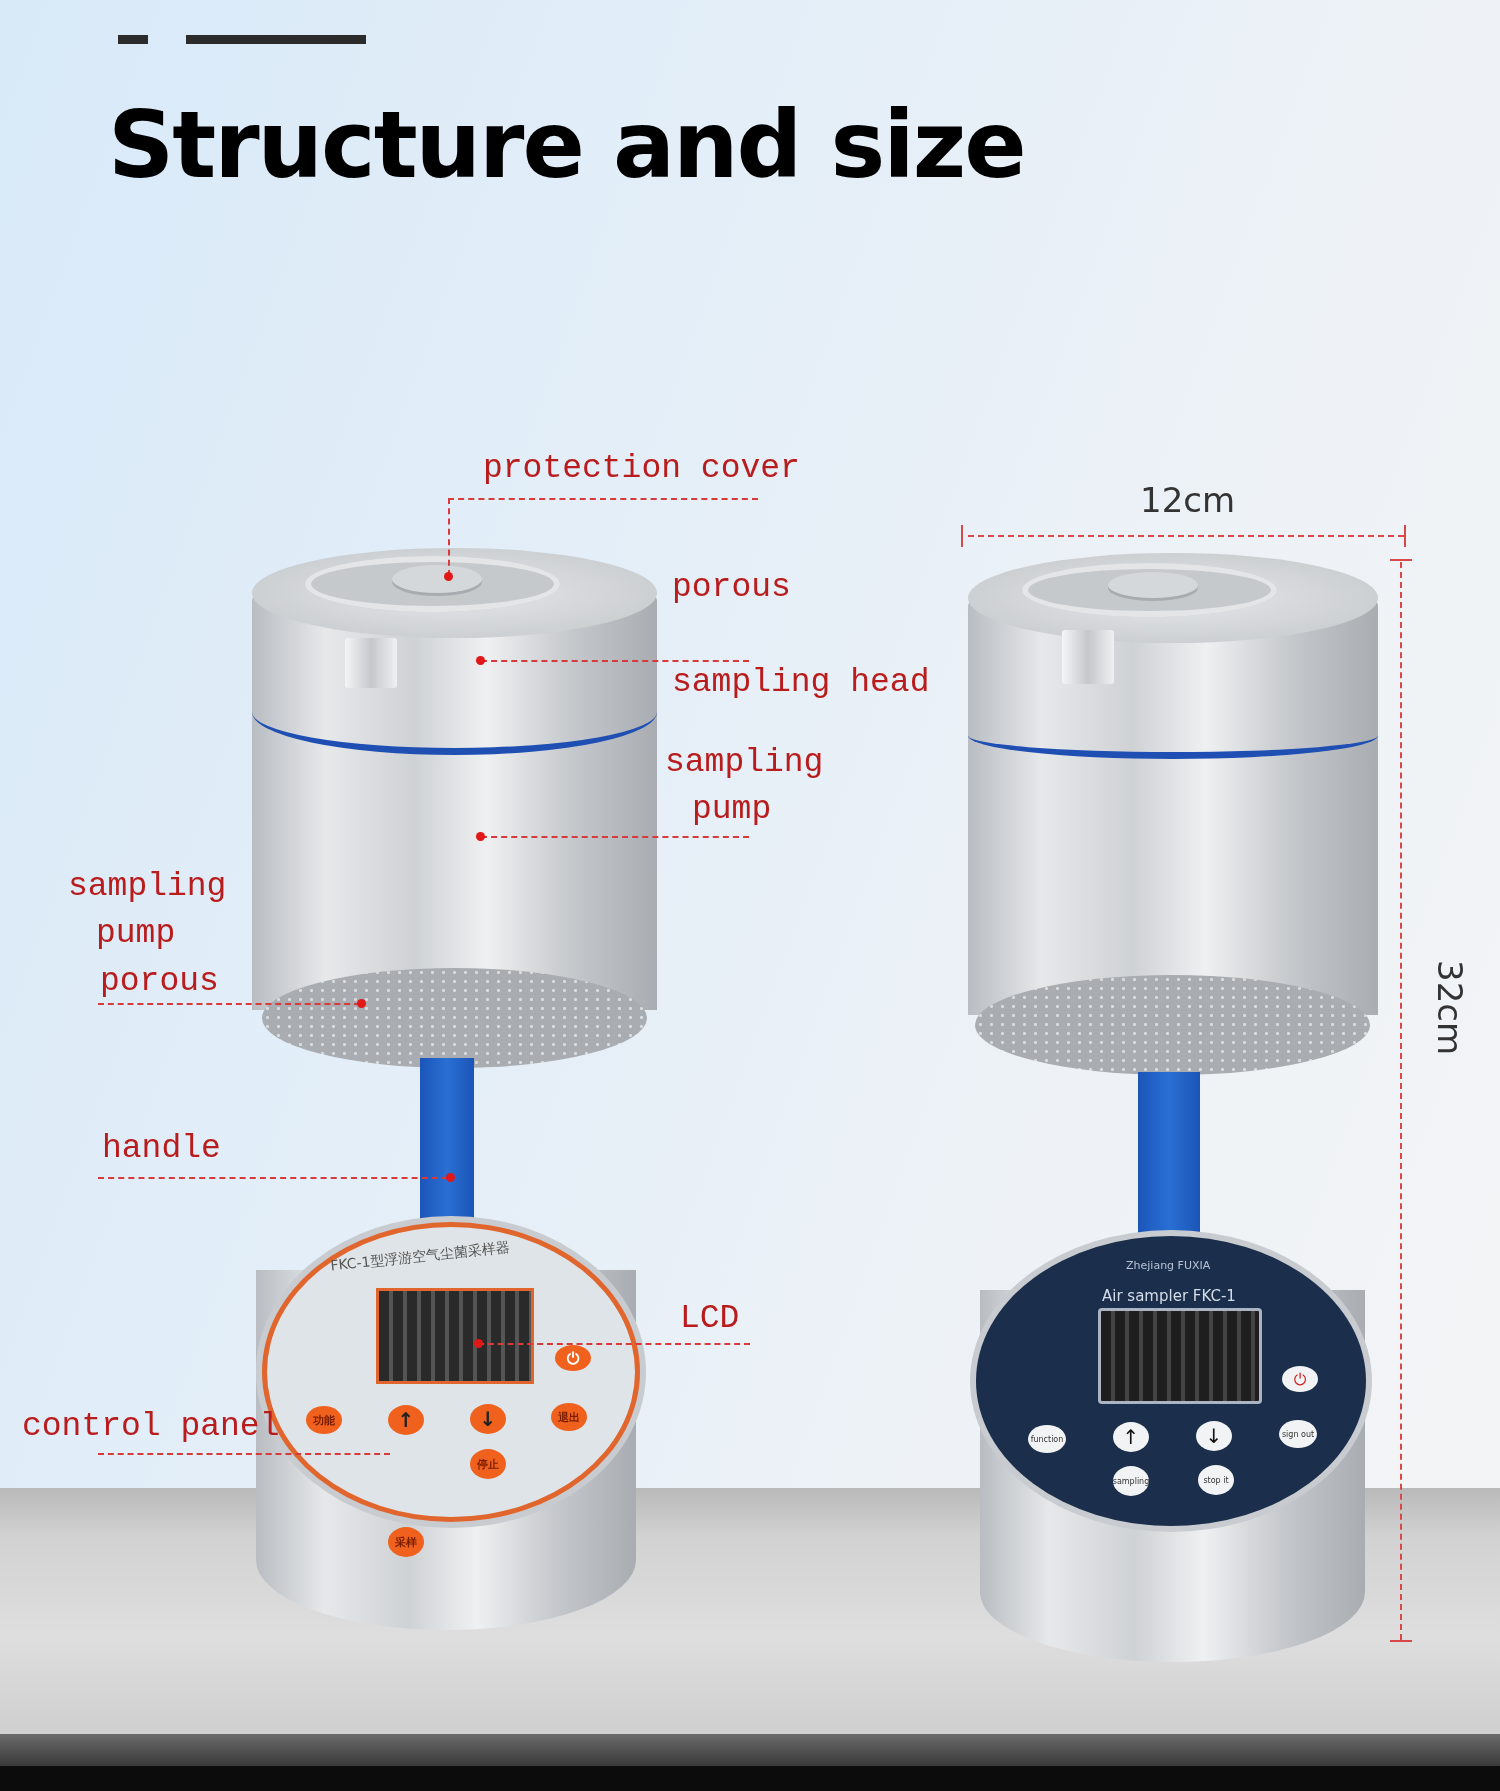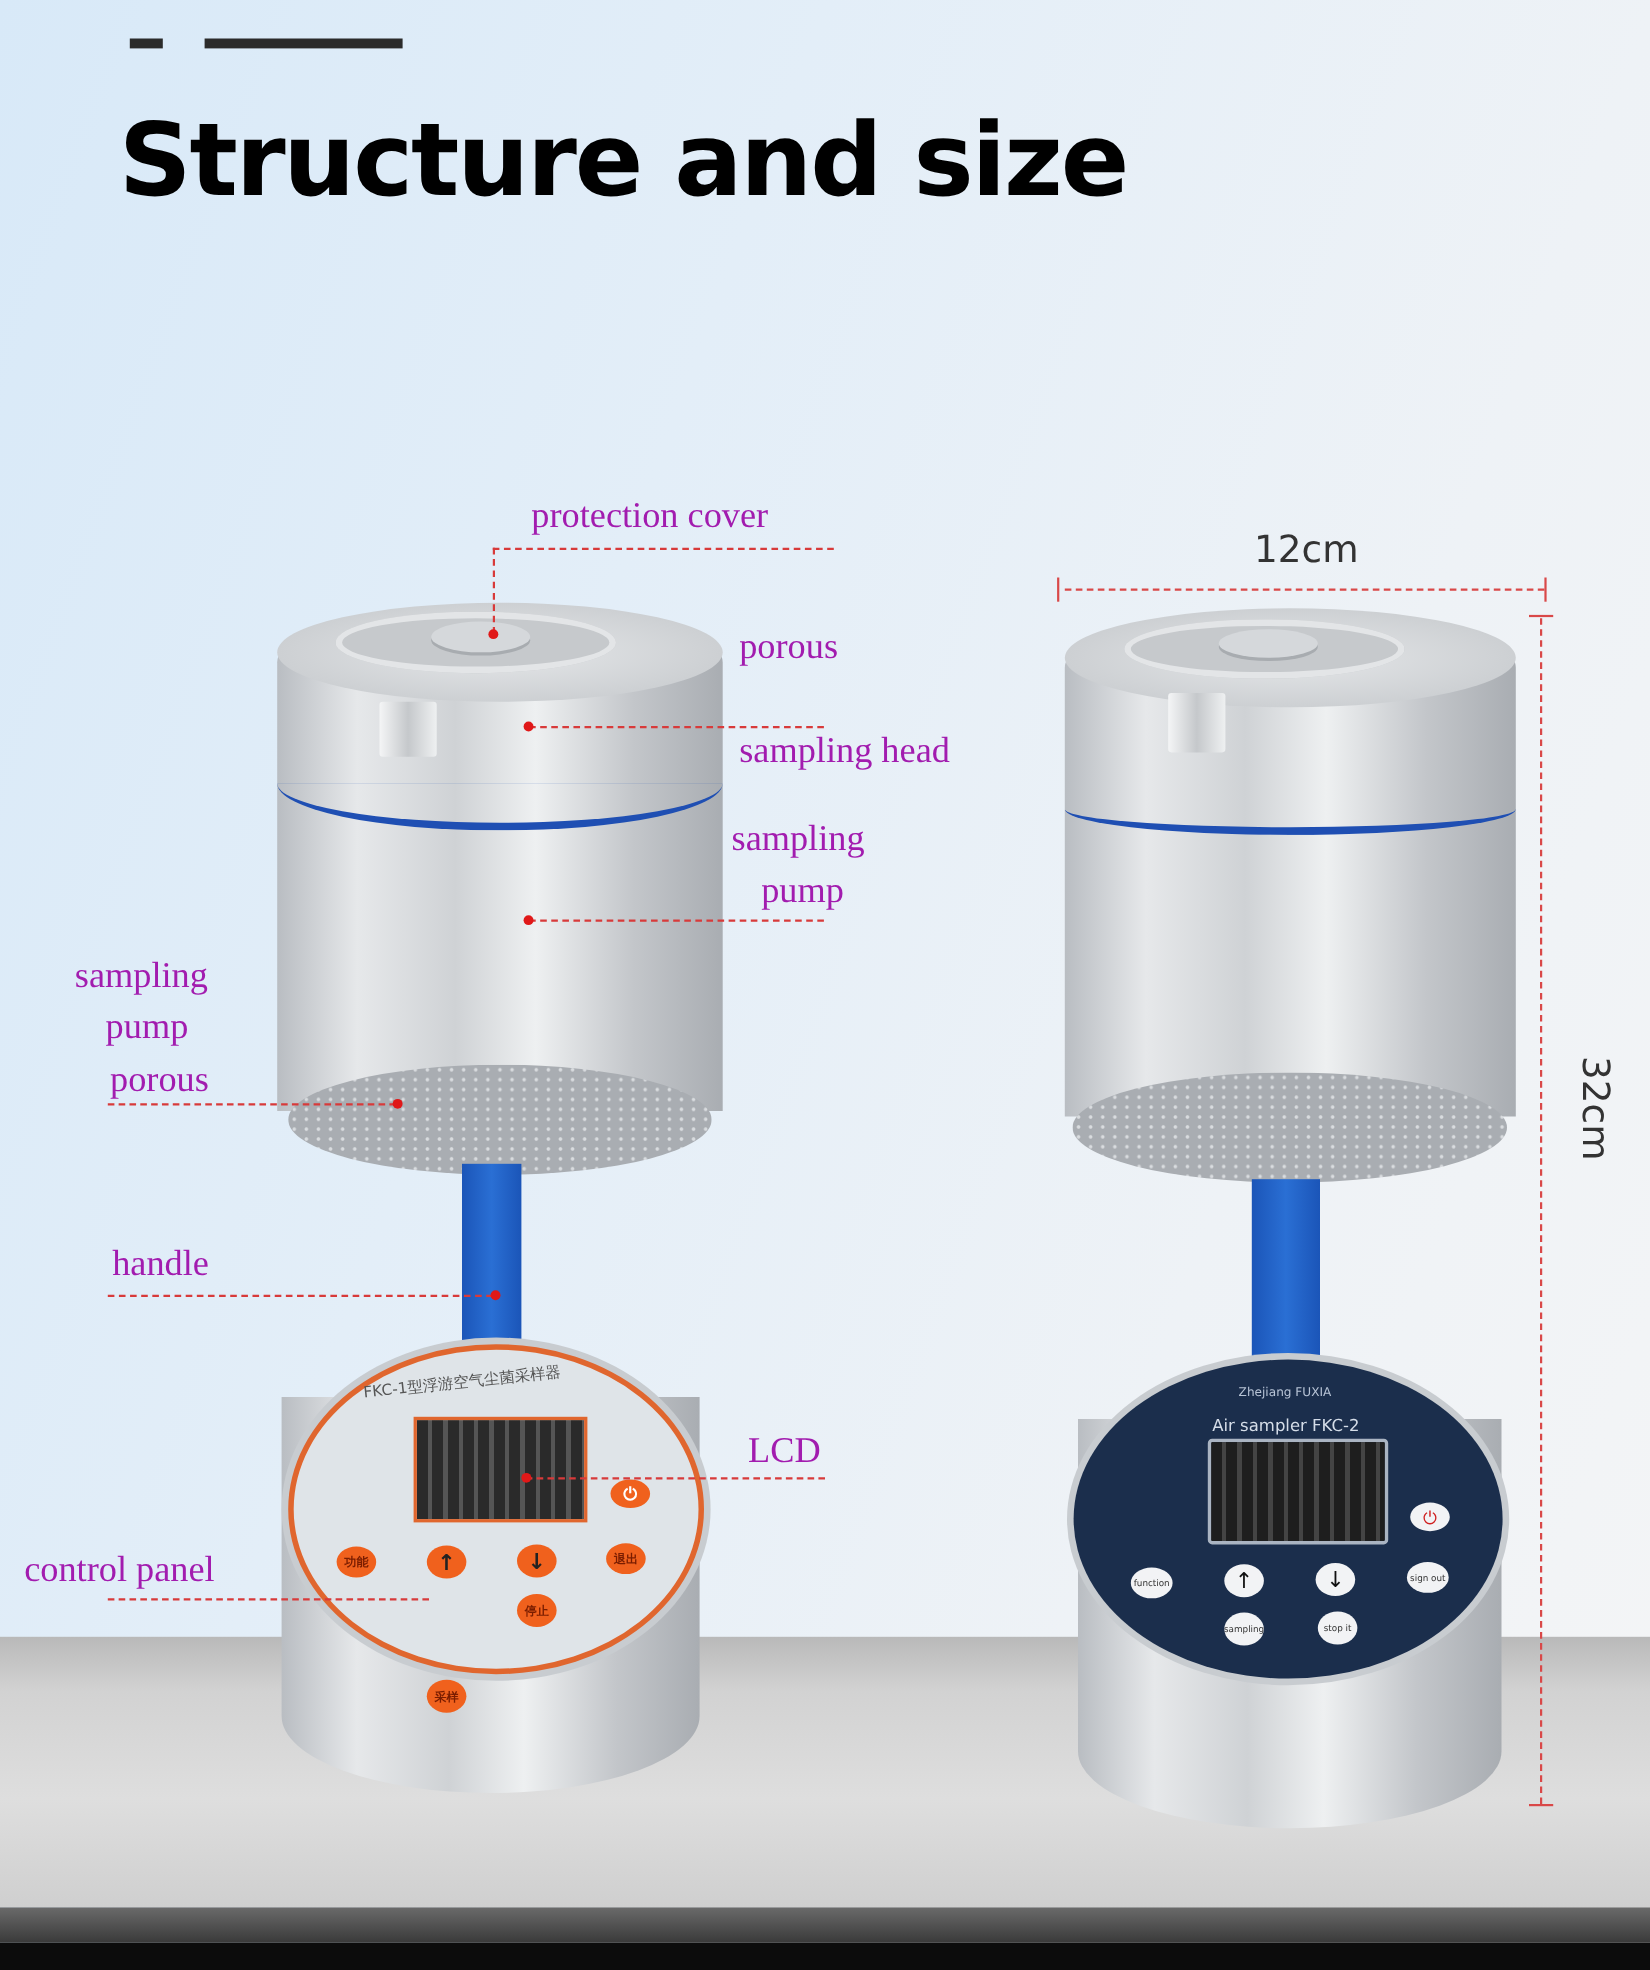--- a/index.html
+++ b/index.html
@@ -7,21 +7,21 @@
     width: 1500px; height: 1791px; position: relative; overflow: hidden;
     font-family: "DejaVu Sans", sans-serif;
     background: linear-gradient(110deg, #d8e9f8 0%, #e3eef8 35%, #eef2f6 70%, #f4f5f6 100%);
   }
   .abs { position: absolute; }
   .bar { background: #2b2b2b; height: 9px; }
   .title {
     left: 108px; top: 92px; font-size: 92px; font-weight: 700; color: #000;
     font-family: "DejaVu Sans", sans-serif; letter-spacing: -2px; white-space: nowrap;
   }
-  .label { font-size: 33px; color: #a21caf; white-space: nowrap; line-height: 1.42; font-family: Liberation Serif, serif; }
+  .label { font-size: 33px; color: #b91c1c; white-space: nowrap; line-height: 1.42; font-family: Liberation Mono, monospace; }
   .dash-h { border-top: 2px dashed #d83a3a; height: 0; }
   .dash-v { border-left: 2px dashed #d83a3a; width: 0; }
   .dot { width: 9px; height: 9px; border-radius: 50%; background: #e01818; }
   .dim-line-h { border-top: 2px dashed #d94848; height: 0; }
   .dim-line-v { border-left: 2px dashed #d94848; width: 0; }
   .tick-v { width: 2px; background: #d94848; }
   .tick-h { height: 2px; background: #d94848; }
   .dim-text { font-size: 34px; color: #333; white-space: nowrap; font-family: "DejaVu Sans", sans-serif; }
 
   
@@ -124,21 +124,21 @@
   <div class="abs cap-top" style="left:968px; top:553px; width:410px; height:90px;"></div>
   <div class="abs ring" style="left:1022px; top:563px; width:255px; height:54px;"></div>
   <div class="abs inner-disc" style="left:1108px; top:572px; width:90px; height:26px;"></div>
   <div class="abs" style="left:1062px; top:630px; width:52px; height:54px; background:linear-gradient(90deg,#f4f5f6,#c5c8cb 50%,#eef0f1); border-radius:3px;"></div>
   <div class="abs" style="left:968px; top:700px; width:410px; height:52px; border-bottom:7px solid #1f4fb3; border-radius:0 0 50% 50%/0 0 40% 40%;"></div>
   <div class="abs bottom-grille" style="left:975px; top:975px; width:395px; height:100px;"></div>
   <div class="abs handle" style="left:1138px; top:1072px; width:62px; height:175px;"></div>
   <div class="abs cyl" style="left:980px; top:1290px; width:385px; height:372px; border-radius:0 0 192px 192px / 0 0 70px 70px;"></div>
   <div class="abs panel-navy" style="left:976px; top:1236px; width:390px; height:290px;"></div>
   <div class="abs panel-text" style="left:1126px; top:1259px; color:#b8c4d6; font-size:11px;">Zhejiang FUXIA</div>
-  <div class="abs panel-text" style="left:1102px; top:1287px; color:#d5dde8; font-size:15px;">Air sampler FKC-2</div>
+  <div class="abs panel-text" style="left:1102px; top:1287px; color:#d5dde8; font-size:15px;">Air sampler FKC-1</div>
   <div class="abs lcd-navy" style="left:1098px; top:1308px; width:158px; height:90px;"></div>
   <div class="abs btn-w" style="left:1282px; top:1366px; width:36px; height:26px; color:#d02020; font-size:16px;">⏻</div>
   <div class="abs btn-w" style="left:1028px; top:1425px; width:38px; height:28px;">function</div>
   <div class="abs btn-w" style="left:1113px; top:1422px; width:36px; height:30px; font-size:20px; color:#111;">↑</div>
   <div class="abs btn-w" style="left:1196px; top:1421px; width:36px; height:30px; font-size:20px; color:#111;">↓</div>
   <div class="abs btn-w" style="left:1279px; top:1420px; width:38px; height:28px;">sign out</div>
   <div class="abs btn-w" style="left:1113px; top:1466px; width:36px; height:30px;">sampling</div>
   <div class="abs btn-w" style="left:1198px; top:1465px; width:36px; height:30px;">stop it</div>
 </div>
 

